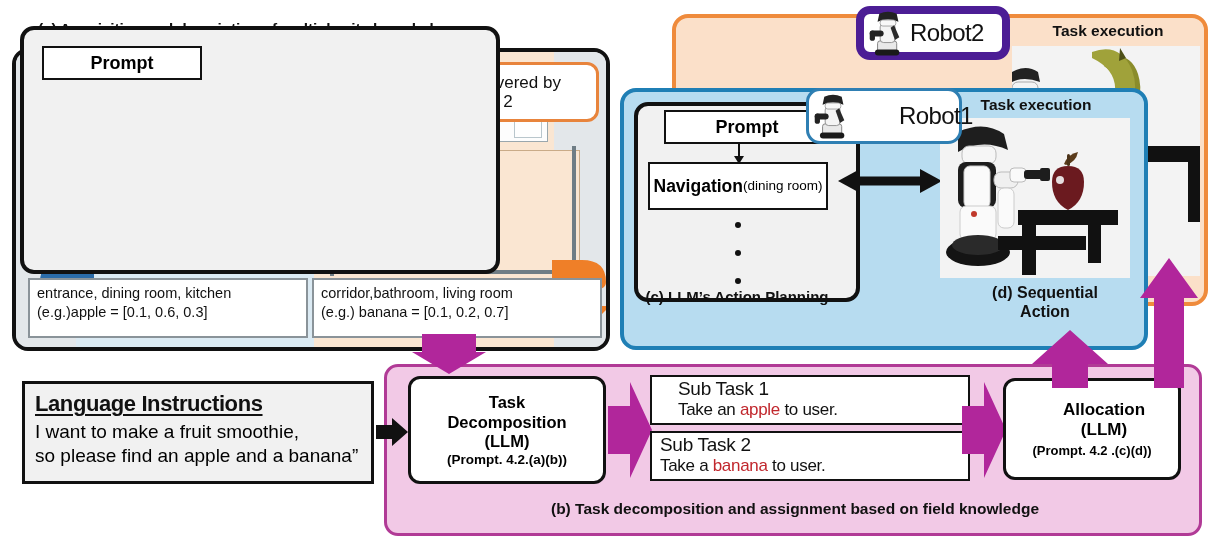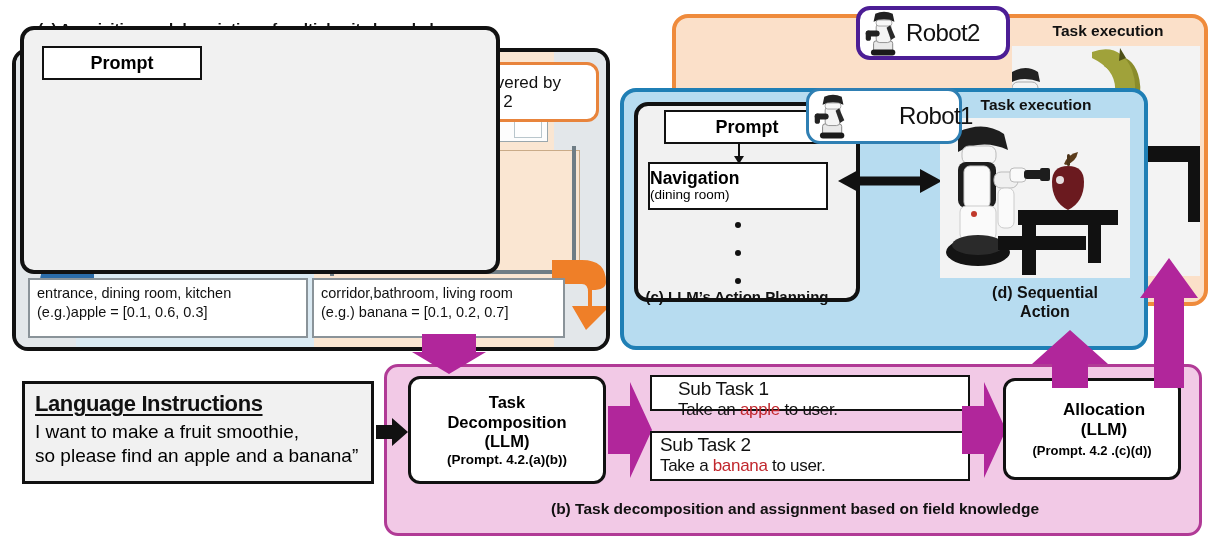--- a/index.html
+++ b/index.html
@@ -56,21 +56,21 @@
   #arrow-blue{left:18px;top:200px;}
   #arrow-orange{left:510px;top:200px;}
 
   
   .kbox{
     position:absolute;background:#ffffff;border:2px solid #8a9399;
     box-sizing:border-box;padding:4px 7px;font-size:14.5px;color:#111;
     line-height:1.32;
   }
   #kbox-left{left:12px;top:226px;width:280px;height:60px;}
-  #kbox-right{left:296px;top:226px;width:253px;height:60px;}
+  #kbox-right{left:296px;top:226px;width:290px;height:60px;}
 
   
   #panel-b{
     left:384px;top:364px;width:818px;height:172px;
     background:#f2c9e6;border:3px solid #b13a96;border-radius:14px;
     box-sizing:border-box;
   }
   #panel-b-caption{
     left:400px;top:500px;width:790px;text-align:center;
     font-size:15.5px;font-weight:bold;color:#111;
@@ -97,21 +97,21 @@
     align-items:center;justify-content:center;
   }
   #task-decomp .l1{font-size:16.5px;font-weight:bold;line-height:1.18;text-align:center;}
   #task-decomp .l2{font-size:13.5px;font-weight:bold;margin-top:0;}
 
   
   .subtask{
     position:absolute;background:#fff;border:2px solid #111;
     box-sizing:border-box;padding:2px 8px;
   }
-  #subtask-1{left:650px;top:375px;width:320px;height:36px;padding-left:26px;}
+  #subtask-1{left:650px;top:375px;width:320px;height:50px;padding-left:26px;}
   #subtask-2{left:650px;top:431px;width:320px;height:50px;}
   .st-title{font-size:19px;font-weight:normal;color:#111;line-height:1.1;letter-spacing:-0.3px;}
   .st-body{font-size:17px;color:#111;line-height:1.15;letter-spacing:-0.3px;}
   .hl{color:#c1272d;}
 
   
   #alloc-box{
     left:1003px;top:378px;width:178px;height:102px;
     background:#fff;border:3px solid #111;border-radius:12px;
     box-sizing:border-box;display:flex;flex-direction:column;
@@ -159,22 +159,22 @@
     background:#f1f1f1;border:4px solid #111;border-radius:14px;
     box-sizing:border-box;
   }
   #blue-prompt{
     left:664px;top:110px;width:166px;height:34px;background:#fff;border:2px solid #111;
     display:flex;align-items:center;justify-content:center;
     font-size:18px;font-weight:bold;box-sizing:border-box;
   }
   #blue-nav{
     left:648px;top:162px;width:180px;height:48px;background:#fff;border:2px solid #111;
-    box-sizing:border-box;display:flex;flex-direction:column;
-    justify-content:center;
+    box-sizing:border-box;display:flex;flex-direction:row;
+    align-items:center;justify-content:center;
   }
   #blue-nav .n1{font-size:17.5px;font-weight:bold;line-height:1.05;}
   #blue-nav .n2{font-size:13.5px;line-height:1.1;}
   .vdot{position:absolute;width:6px;height:6px;border-radius:50%;background:#111;left:735px;}
   #c-caption{
     left:622px;top:288px;width:230px;text-align:center;
     font-size:15px;font-weight:bold;color:#111;line-height:1.25;
   }
   #blue-exec-title{
     left:946px;top:96px;width:180px;text-align:center;
@@ -186,21 +186,21 @@
   #d-caption{
     left:955px;top:283px;width:180px;text-align:center;
     font-size:16px;font-weight:bold;color:#111;line-height:1.2;
   }
 
   
   .robot-badge{
     position:absolute;background:#fff;border-radius:14px;
     display:flex;align-items:center;box-sizing:border-box;padding:2px 8px 2px 4px;
   }
-  #badge-r2{left:856px;top:6px;width:154px;height:54px;border:4px solid #4c1d95;}
+  #badge-r2{left:856px;top:6px;width:154px;height:54px;border:8px solid #4c1d95;}
   #badge-r1{left:806px;top:88px;width:156px;height:56px;border:3px solid #2f7fb3;gap:44px;}
   .robot-badge .lbl{font-size:24px;color:#111;letter-spacing:-0.6px;margin-left:2px;}
 
   
   #dbl-arrow{left:838px;top:168px;}
 
   svg.arrow{display:block;overflow:visible;}
 </style>
 </head>
 <body>

